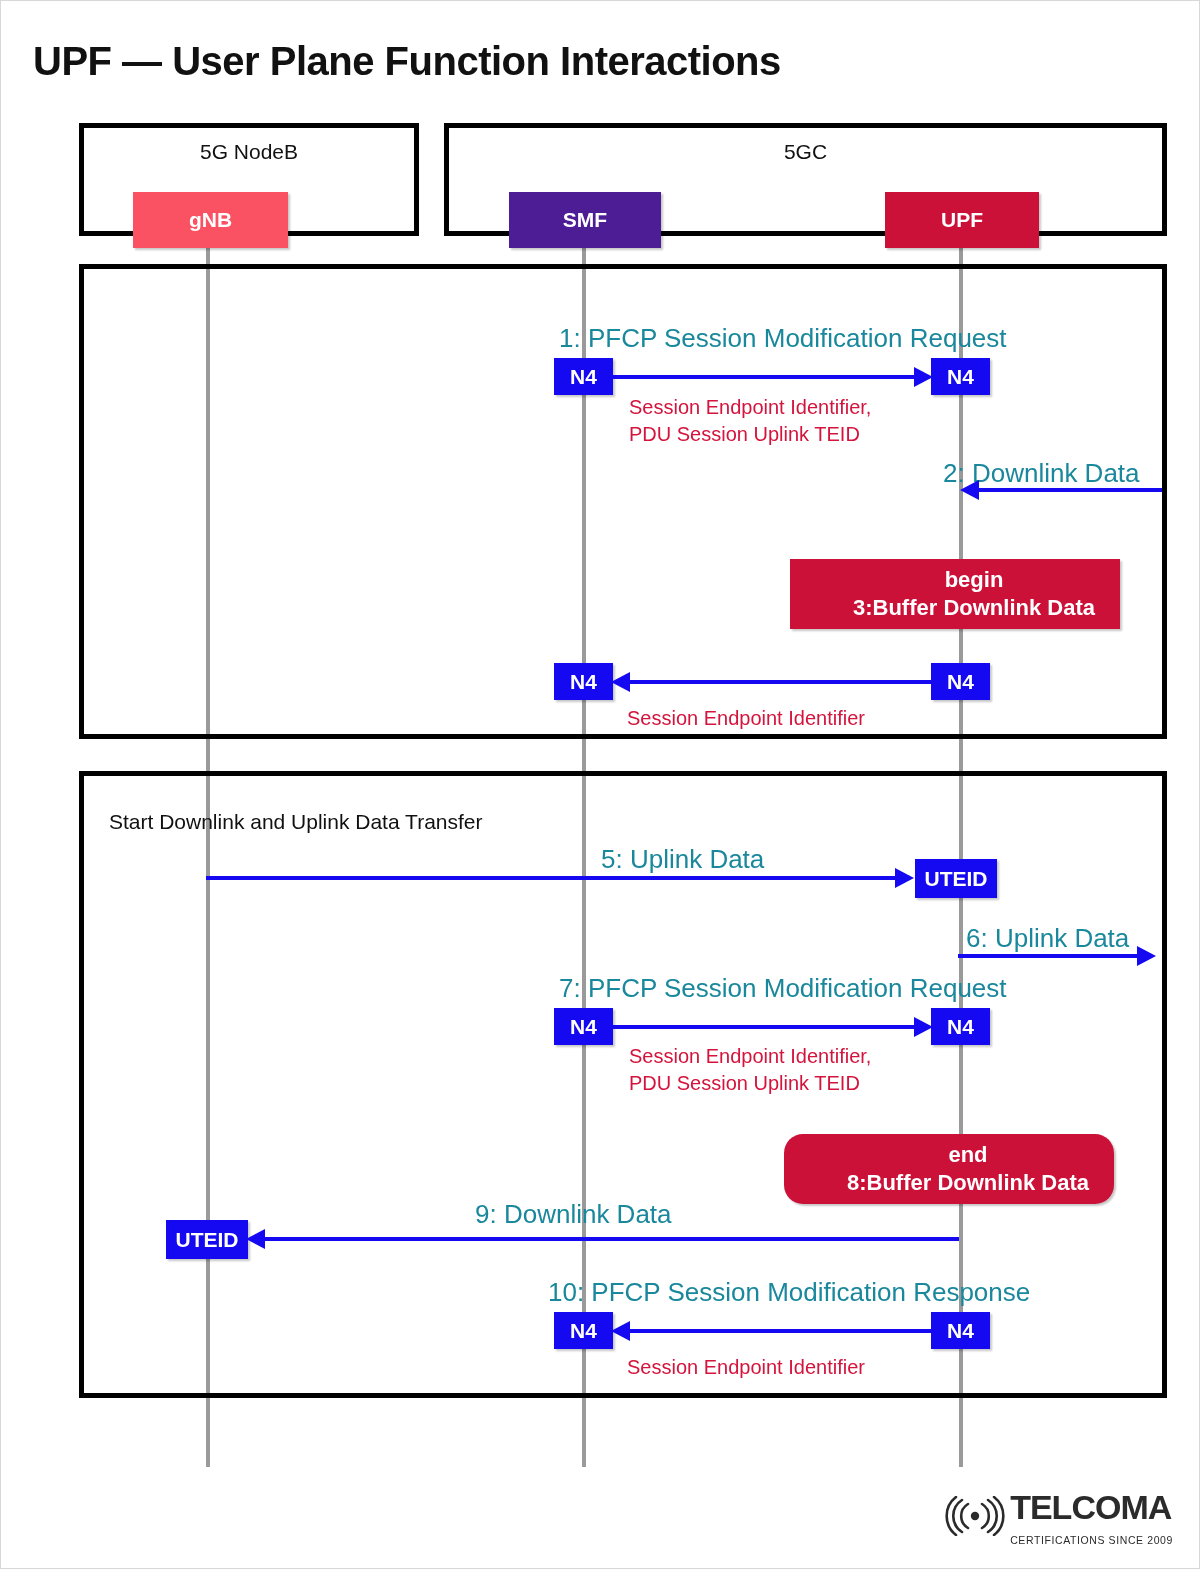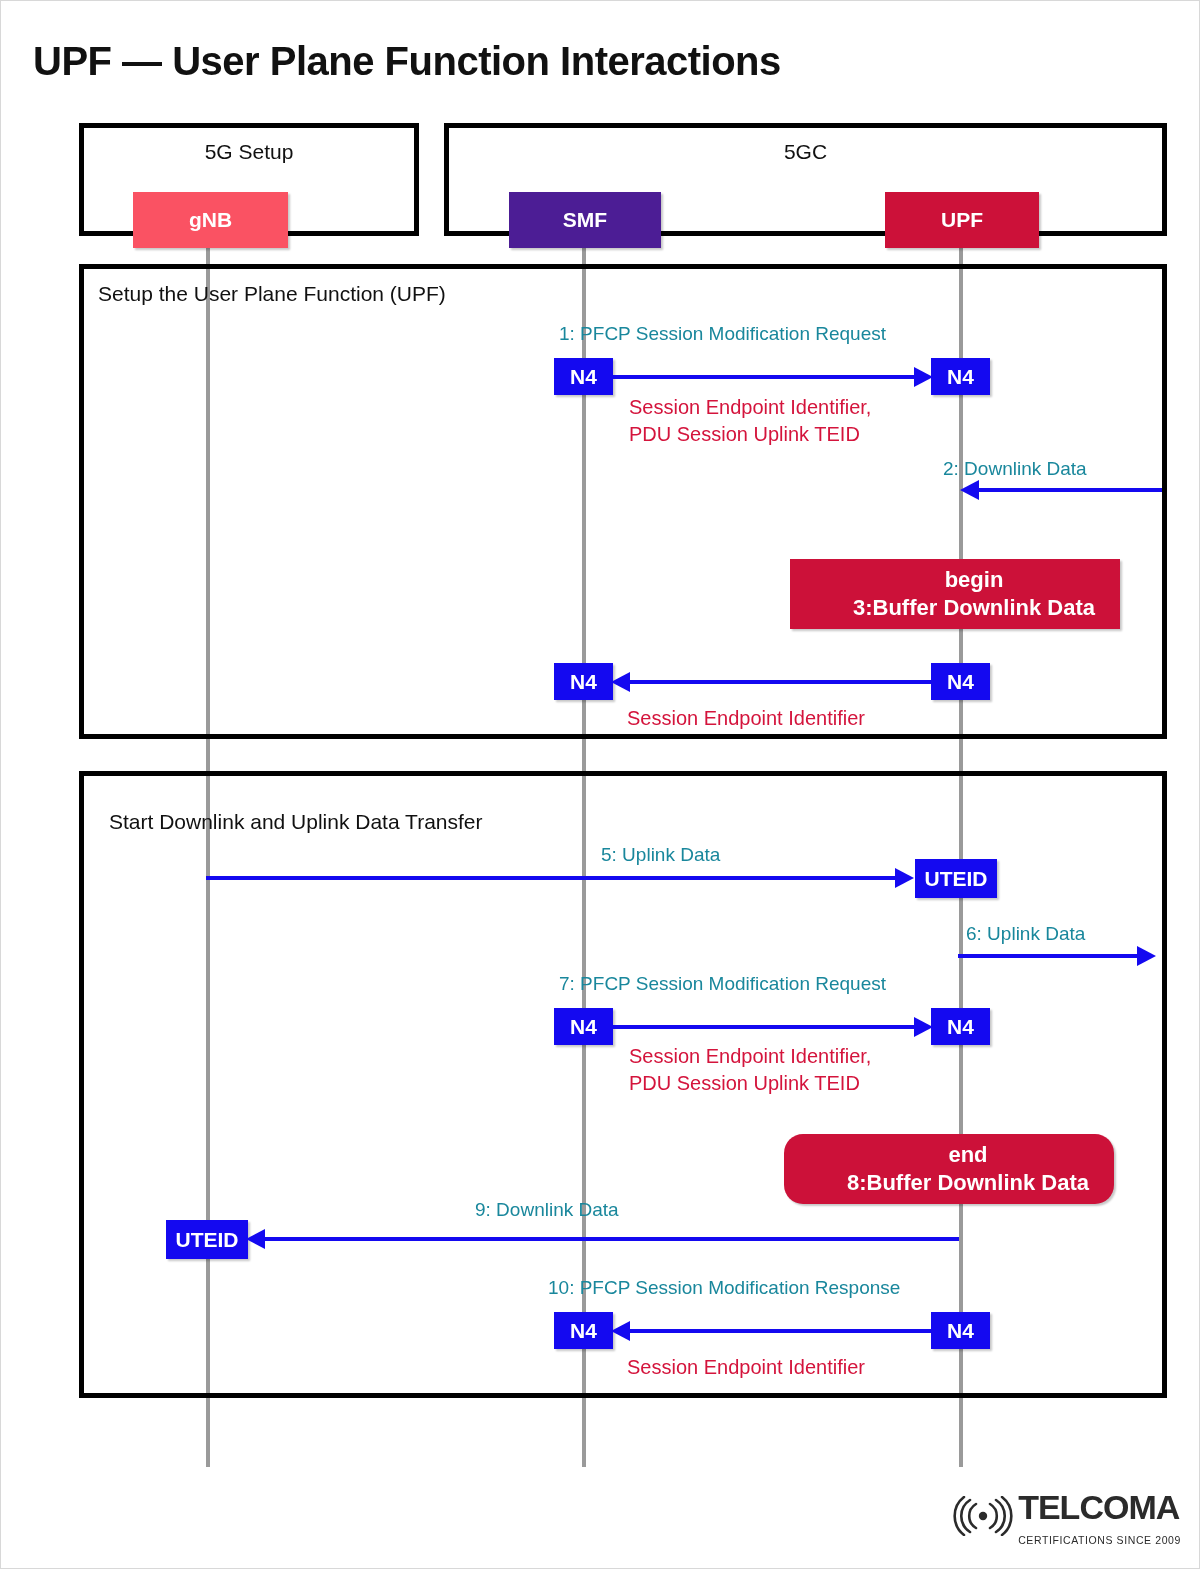--- a/index.html
+++ b/index.html
@@ -71,21 +71,21 @@
   .frame-label {
     position: absolute;
     font-size: 21px;
     color: #111111;
     white-space: nowrap;
   }
 
   
   .msg-label {
     position: absolute;
-    font-size: 19px;
+    font-size: 26px;
     color: #19879c;
     white-space: nowrap;
   }
   .note-label {
     position: absolute;
     font-size: 20px;
     color: #d4143c;
     white-space: nowrap;
     line-height: 1.35;
   }
@@ -125,21 +125,21 @@
     font-size: 22px;
     font-weight: bold;
     line-height: 1.28;
     box-shadow: 2px 2px 2px rgba(0,0,0,0.22);
     padding-left: 38px;
   }
 
   
   #logo {
     position: absolute;
-    right: 18px; bottom: 22px;
+    right: 26px; bottom: 22px;
     display: flex;
     align-items: center;
     gap: 4px;
   }
   #logo-text-wrap { display: flex; flex-direction: column; align-items: flex-start; }
   #logo-name {
     font-size: 34px; font-weight: bold; letter-spacing: -1px;
     color: #2b2b2b; line-height: 1;
   }
   #logo-tag {
@@ -152,38 +152,37 @@
 
 <div id="page">
 
   <div id="diagram-title">UPF — User Plane Function Interactions</div>
 
   <div class="lifeline" style="left:205px;"></div>
   <div class="lifeline" style="left:581px;"></div>
   <div class="lifeline" style="left:958px;"></div>
 
   <div class="group-box" style="left:78px; top:122px; width:340px; height:113px;">
-    <div class="group-label">5G Setup</div>
+    <div class="group-label">5G NodeB</div>
   </div>
   <div class="actor-box" style="left:132px; top:167px; width:155px; background:#fa5263;">
     <span>gNB</span>
   </div>
 
   <div class="group-box" style="left:443px; top:122px; width:723px; height:113px;">
     <div class="group-label">5GC</div>
   </div>
   <div class="actor-box" style="left:508px; top:167px; width:152px; background:#4c1d95;">
     <span>SMF</span>
   </div>
   <div class="actor-box" style="left:884px; top:167px; width:154px; background:#cc1139;">
     <span>UPF</span>
   </div>
 
   <div class="frame" style="left:78px; top:263px; width:1088px; height:475px;"></div>
-  <div class="frame-label" style="left:97px; top:281px;">Setup the User Plane Function (UPF)</div>
 
   <div class="msg-label" style="left:558px; top:322px;">1: PFCP Session Modification Request</div>
   <div class="n4-box" style="left:553px; top:357px; width:59px; height:37px;">
     <span>N4</span>
   </div>
   <div class="n4-box" style="left:930px; top:357px; width:59px; height:37px;">
     <span>N4</span>
   </div>
   <div class="arrow-line" style="left:612px; top:374px; width:303px;"></div>
   <div class="arrow-head right" style="left:913px; top:366px;"></div>

